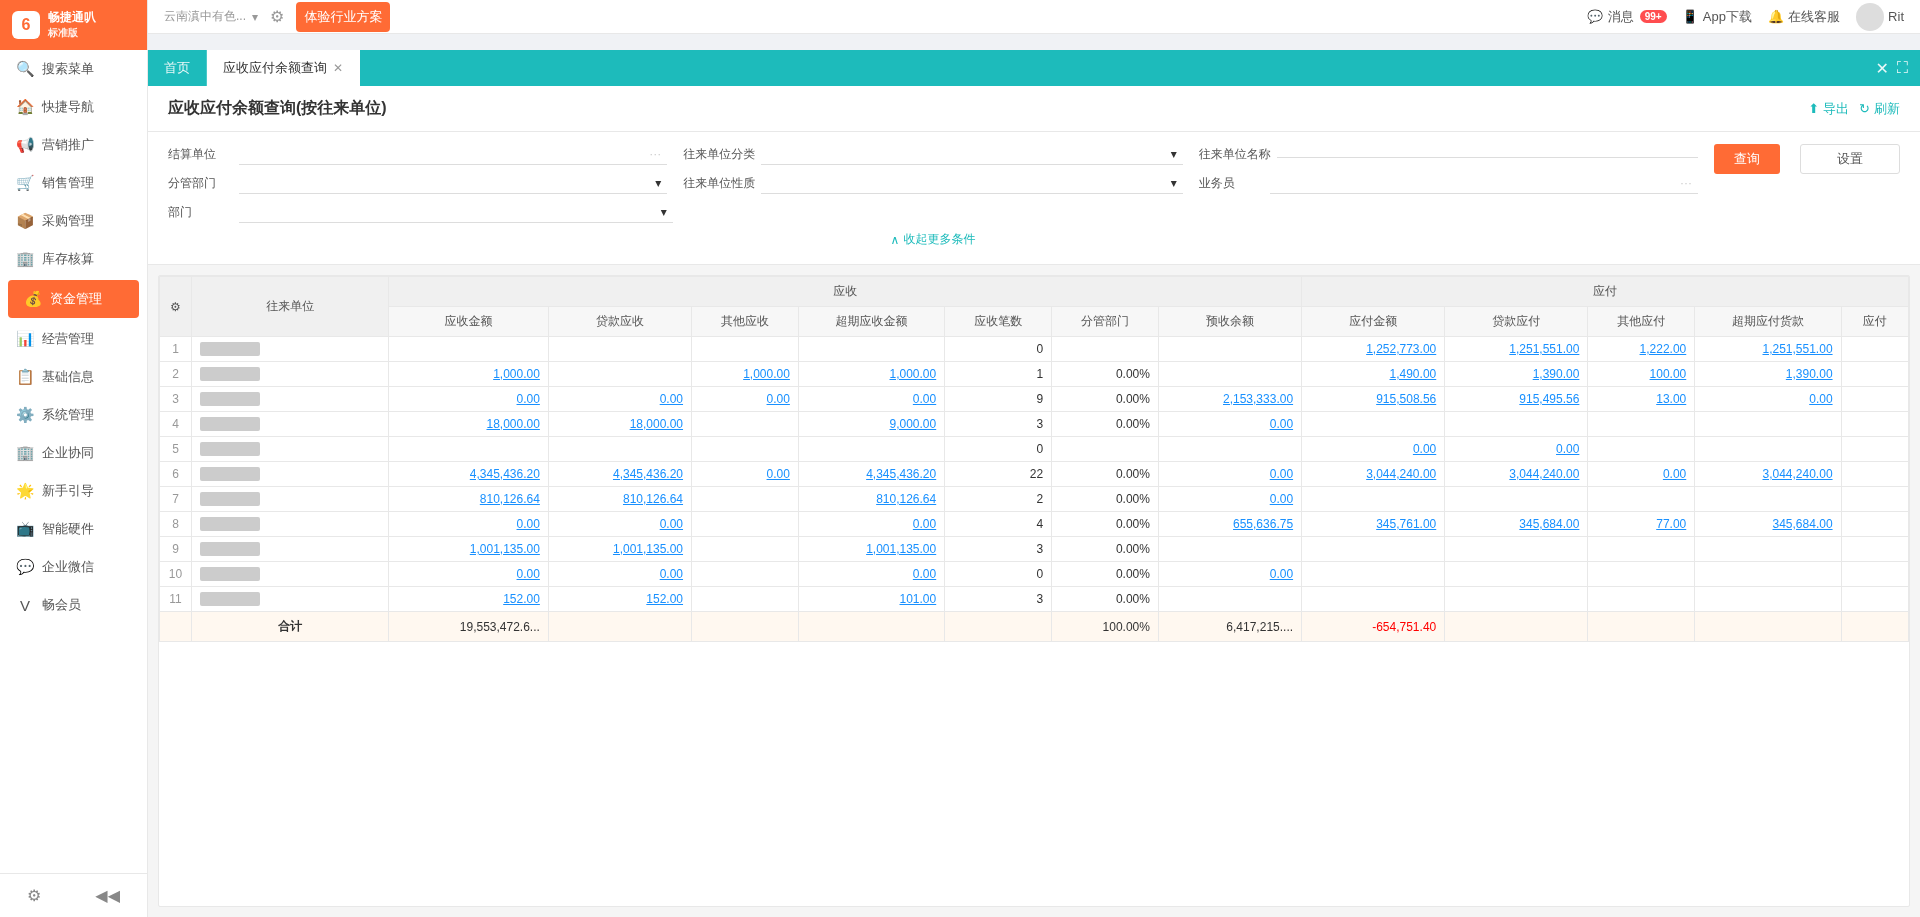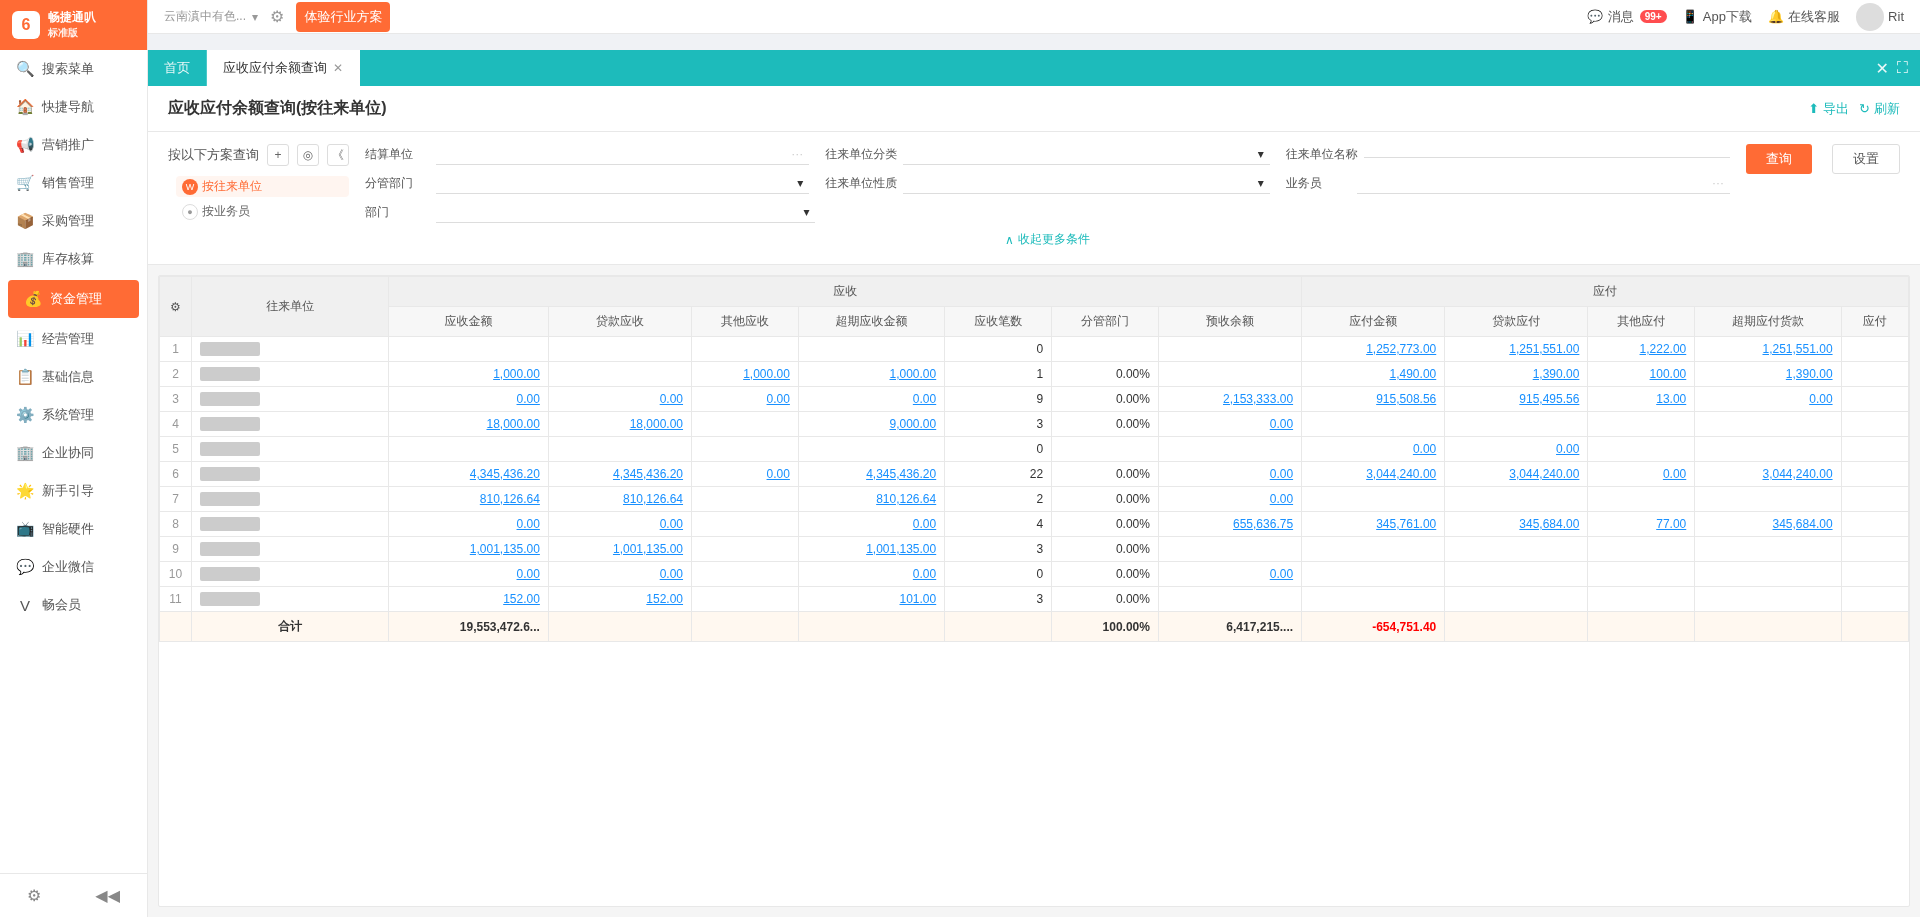--- a/index.html
+++ b/index.html
@@ -128,21 +128,21 @@
       justify-content: center; margin-top: 4px;
     }
 
     
     .query-btn-group { display: flex; flex-direction: row; gap: 20px; }
     .btn-query {
       background: #ff6b35; color: #fff; border: none; padding: 6px 20px;
       border-radius: 3px; cursor: pointer; font-size: 13px;
     }
     .btn-set {
-      background: #fff; color: #555; border: 1px solid #ddd; padding: 5px 20px;
+      background: #fff; color: #555; border: 1px solid #ddd; padding: 5px 36px;
       border-radius: 3px; cursor: pointer; font-size: 13px;
     }
 
     
     .table-wrap {
       flex: 1; overflow: auto; margin: 10px; background: #fff;
       border: 1px solid #e8e8e8; border-radius: 2px;
     }
     table { width: 100%; border-collapse: collapse; font-size: 12px; }
     thead tr th {
@@ -152,21 +152,21 @@
     thead tr.group-header th { background: #f0f0f0; }
     tbody tr td {
       border: 1px solid #e8e8e8; padding: 5px 8px;
       text-align: right; white-space: nowrap; color: #333;
     }
     tbody tr td:first-child { text-align: center; color: #999; width: 32px; }
     tbody tr td.partner-name { text-align: left; }
     .num-link { color: #1890ff; text-decoration: underline; cursor: pointer; }
     tfoot tr td {
       background: #fff8f0; border: 1px solid #e8e8e8; padding: 6px 8px;
-      font-weight: 700; text-align: right;
+      font-weight: 400; text-align: right;
     }
     tfoot tr td:first-child { text-align: center; }
     tfoot tr td.total-label { text-align: center; font-weight: 600; }
     .settings-icon-cell { width: 30px; text-align: center !important; cursor: pointer; }
     .blurred-text {
       display: inline-block; background: #ccc; color: transparent;
       border-radius: 2px; font-size: 12px; min-width: 60px;
       user-select: none;
     }
     .negative { color: #f00; }
@@ -305,40 +305,20 @@
       </div>
       <div class="page-action-btn">
         <span>↻</span>
         <span>刷新</span>
       </div>
     </div>
   </div>
 
   <div class="filter-area">
     <div style="display:flex; gap:16px; align-items:flex-start;">
-      <div style="min-width:160px;">
-        <div class="filter-toolbar">
-          <span class="filter-label">按以下方案查询</span>
-          <div class="filter-icon-btn">+</div>
-          <div class="filter-icon-btn">◎</div>
-          <div class="filter-icon-btn">《</div>
-        </div>
-        <div style="padding-left:8px;">
-          <div class="filter-scheme">
-            <span style="background:#ff6b35;color:#fff;border-radius:50%;width:16px;height:16px;display:inline-flex;align-items:center;justify-content:center;font-size:9px;">W</span>
-            <span>按往来单位</span>
-          </div>
-          <div style="margin-top:4px;">
-            <div class="filter-scheme-sub">
-              <span style="width:16px;height:16px;display:inline-flex;align-items:center;justify-content:center;font-size:9px;color:#999;border:1px solid #ddd;border-radius:50%;">●</span>
-              <span>按业务员</span>
-            </div>
-          </div>
-        </div>
-      </div>
 
       <div style="flex:1;">
         <div class="filter-rows">
 
           <div class="filter-row">
             <div class="filter-item">
               <span class="filter-item-label">结算单位</span>
               <div class="filter-input">
                 <span></span>
                   <span class="filter-input-dots">···</span>

